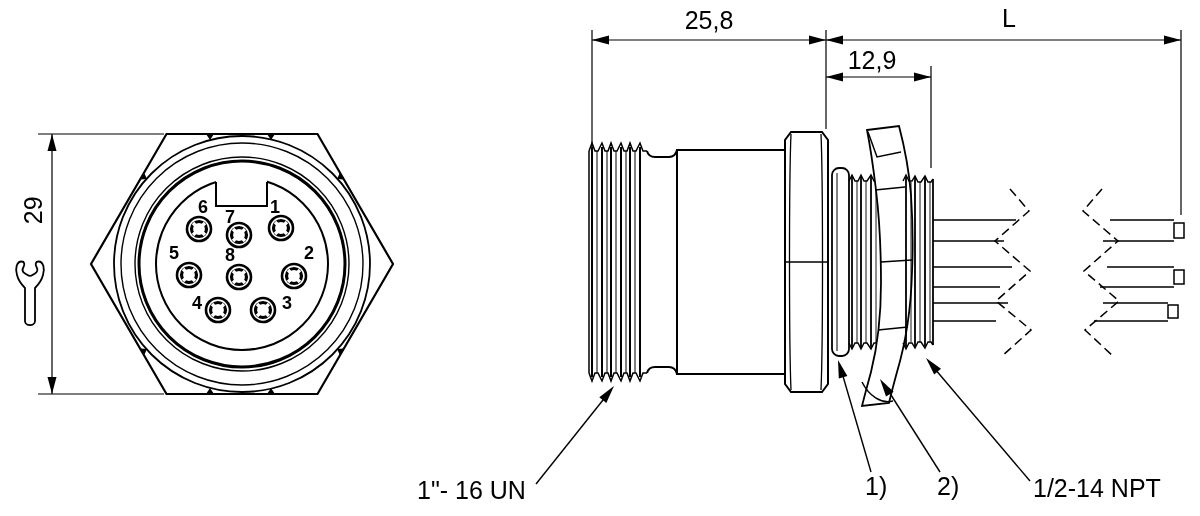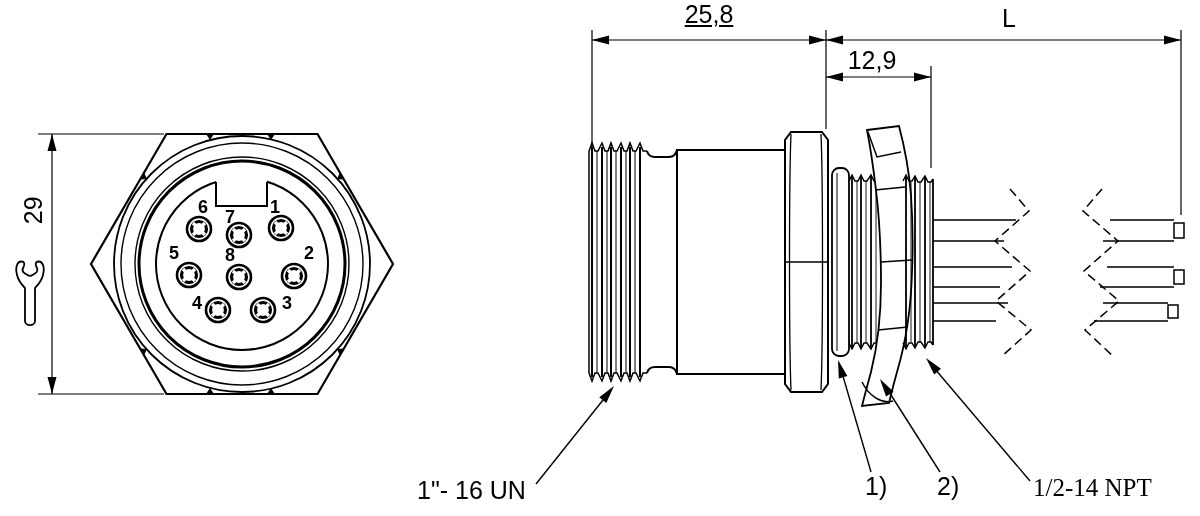--- a/index.html
+++ b/index.html
@@ -184,33 +184,33 @@
       <polygon points="838,360 847.4,376 838.8,378.6" fill="#000" stroke="none"></polygon>
       <path d="M940,472 L884,384"></path>
       <polygon points="880,379 893.6,391.7 886,396.5" fill="#000" stroke="none"></polygon>
       <path d="M1030,481 L929,362"></path>
       <polygon points="926,358 941,368.8 934.2,374.6" fill="#000" stroke="none"></polygon>
     </g>
   </svg>
 
   <div class="txt dim rot" style="left:20px; top:198px; width:26px;">29</div>
 
-  <div class="txt dim" style="left:659px; top:1px; width:100px;text-decoration:underline;">25,8</div>
+  <div class="txt dim" style="left:659px; top:7px; width:100px;">25,8</div>
 
   <div class="txt dim" style="left:959px; top:5px; width:100px;">L</div>
 
   <div class="txt dim" style="left:822px; top:47px; width:100px;">12,9</div>
 
   <div class="txt" style="left:417px; top:477px;">1"- 16 UN</div>
 
   <div class="txt" style="left:865px; top:473px;">1)</div>
 
   <div class="txt" style="left:937px; top:473px;">2)</div>
 
-  <div class="txt" style="left:1033px; top:475px;font-family:Liberation Serif, serif;">1/2-14 NPT</div>
+  <div class="txt" style="left:1033px; top:475px;">1/2-14 NPT</div>
 
   <span class="pin-num" style="left:267px; top:198px;">1</span>
   <span class="pin-num" style="left:301px; top:244px;">2</span>
   <span class="pin-num" style="left:279px; top:294px;">3</span>
   <span class="pin-num" style="left:189px; top:294px;">4</span>
   <span class="pin-num" style="left:166px; top:244px;">5</span>
   <span class="pin-num" style="left:195px; top:198px;">6</span>
   <span class="pin-num" style="left:222px; top:208px;">7</span>
   <span class="pin-num" style="left:222px; top:246px;">8</span>
 

